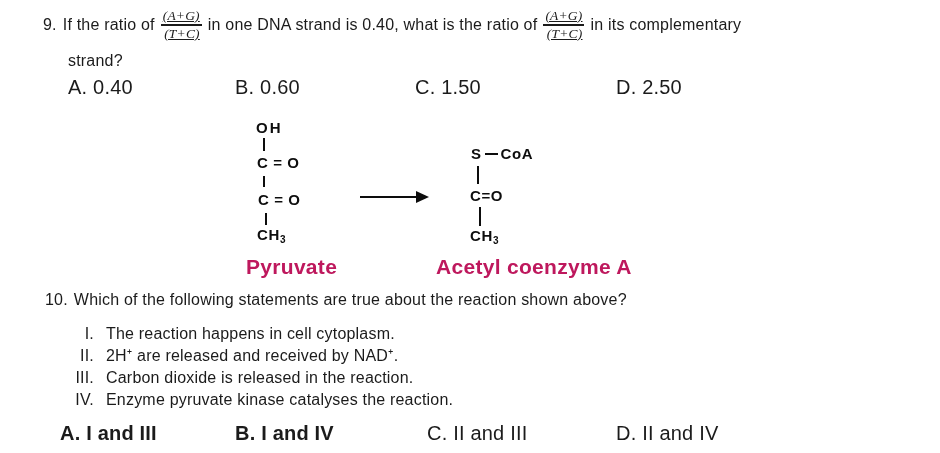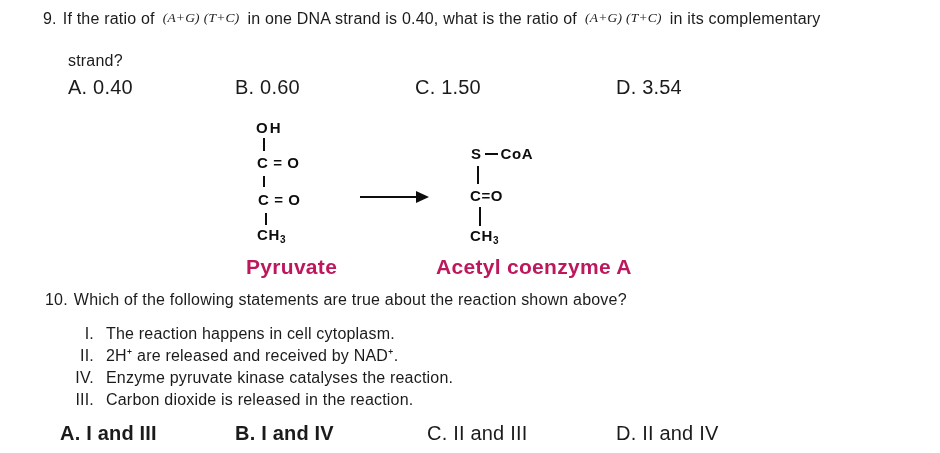--- a/index.html
+++ b/index.html
@@ -4,23 +4,23 @@
 <style>
   html,body{margin:0;padding:0;background:#e8e8e8;}
   .canvas{
     position:relative;width:940px;height:453px;background:#ffffff;
     font-family:"Liberation Sans", sans-serif;color:#1b1b1b;overflow:hidden;
   }
   .abs{position:absolute;}
   .body-text{font-size:16px;letter-spacing:0.2px;line-height:19px;white-space:nowrap;}
   .qline{display:flex;align-items:center;gap:6px;}
   .frac{
-    display:inline-flex;flex-direction:row;align-items:flex-end;
+    display:inline-flex;flex-direction:column;align-items:flex-end;
     font-family:"Liberation Serif", serif;font-style:italic;font-size:13.5px;
-    line-height:1.05;color:#1b1b1b;
+    line-height:1.05;color:#1b1b1b;text-decoration:underline;
   }
   .frac .bar{width:100%;height:1.5px;background:#1b1b1b;margin:1px 0;}
   .frac .num,.frac .den{padding:0 2px;white-space:nowrap;}
   .option{position:absolute;font-size:20px;letter-spacing:0.2px;white-space:nowrap;}
   .diag{font-weight:bold;color:#0d0d0d;font-size:15px;letter-spacing:0.6px;white-space:nowrap;line-height:15px;}
   .diag-label{font-weight:bold;color:#be185d;font-size:21px;letter-spacing:0.3px;white-space:nowrap;}
   .vbond{position:absolute;width:2px;background:#0d0d0d;}
   .hbond{display:inline-block;width:13px;height:2px;background:#0d0d0d;vertical-align:middle;}
   .sub{font-size:10px;vertical-align:-3px;letter-spacing:0;}
   .scoa{display:flex;align-items:center;gap:3px;}
@@ -49,21 +49,21 @@
       <span class="den">(T+C)</span>
     </span>
     <span>in its complementary</span>
   </div>
 
   <div class="abs body-text" style="left:68px;top:51px;">strand?</div>
 
   <div class="option" style="left:68px;top:76px;">A. 0.40</div>
   <div class="option" style="left:235px;top:76px;">B. 0.60</div>
   <div class="option" style="left:415px;top:76px;">C. 1.50</div>
-  <div class="option" style="left:616px;top:76px;">D. 3.54</div>
+  <div class="option" style="left:616px;top:76px;">D. 2.50</div>
 
   <div class="abs diag" style="left:256px;top:120px;letter-spacing:2px;text-align:right;">OH</div>
   <div class="vbond" style="left:263px;top:138px;height:13px;"></div>
   <div class="abs diag" style="left:257px;top:155px;">C = O</div>
   <div class="vbond" style="left:263px;top:176px;height:11px;"></div>
   <div class="abs diag" style="left:258px;top:192px;">C = O</div>
   <div class="vbond" style="left:265px;top:213px;height:12px;"></div>
   <div class="abs diag" style="left:257px;top:227px;"><span>CH</span><span class="sub">3</span></div>
   <div class="abs diag-label" style="left:246px;top:255px;">Pyruvate</div>
 
@@ -91,26 +91,26 @@
   <div class="abs statements" style="left:60px;top:323px;">
     <div class="stmt">
       <span class="rn">I.</span>
       <span class="st">The reaction happens in cell cytoplasm.</span>
     </div>
     <div class="stmt">
       <span class="rn">II.</span>
       <span class="st">2H⁺ are released and received by NAD⁺.</span>
     </div>
     <div class="stmt">
+      <span class="rn">III.</span>
+      <span class="st">Carbon dioxide is released in the reaction.</span>
+    </div>
+    <div class="stmt">
       <span class="rn">IV.</span>
       <span class="st">Enzyme pyruvate kinase catalyses the reaction.</span>
-    </div>
-    <div class="stmt">
-      <span class="rn">III.</span>
-      <span class="st">Carbon dioxide is released in the reaction.</span>
     </div>
   </div>
 
   <div class="option" style="left:60px;top:422px;font-weight:bold;">A. I and III</div>
   <div class="option" style="left:235px;top:422px;font-weight:bold;">B. I and IV</div>
   <div class="option" style="left:427px;top:422px;">C. II and III</div>
   <div class="option" style="left:616px;top:422px;">D. II and IV</div>
 
 </div>
 

